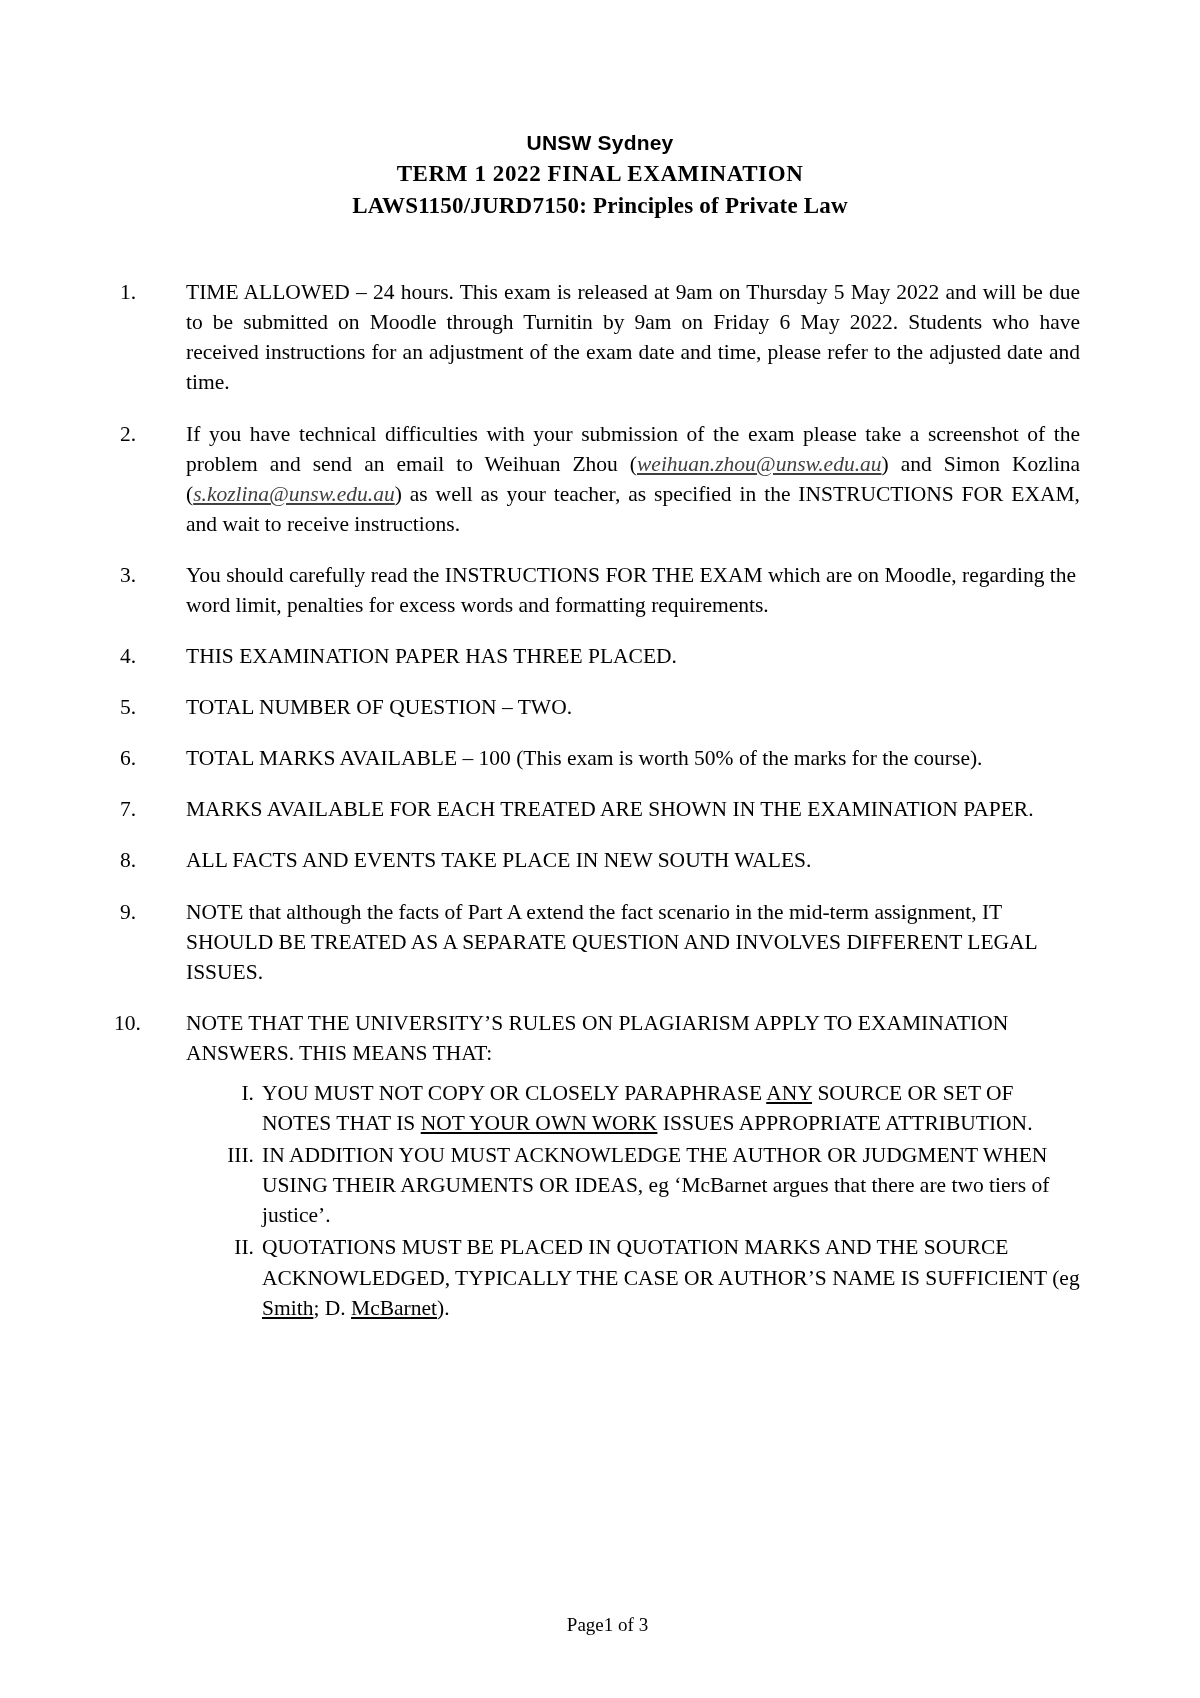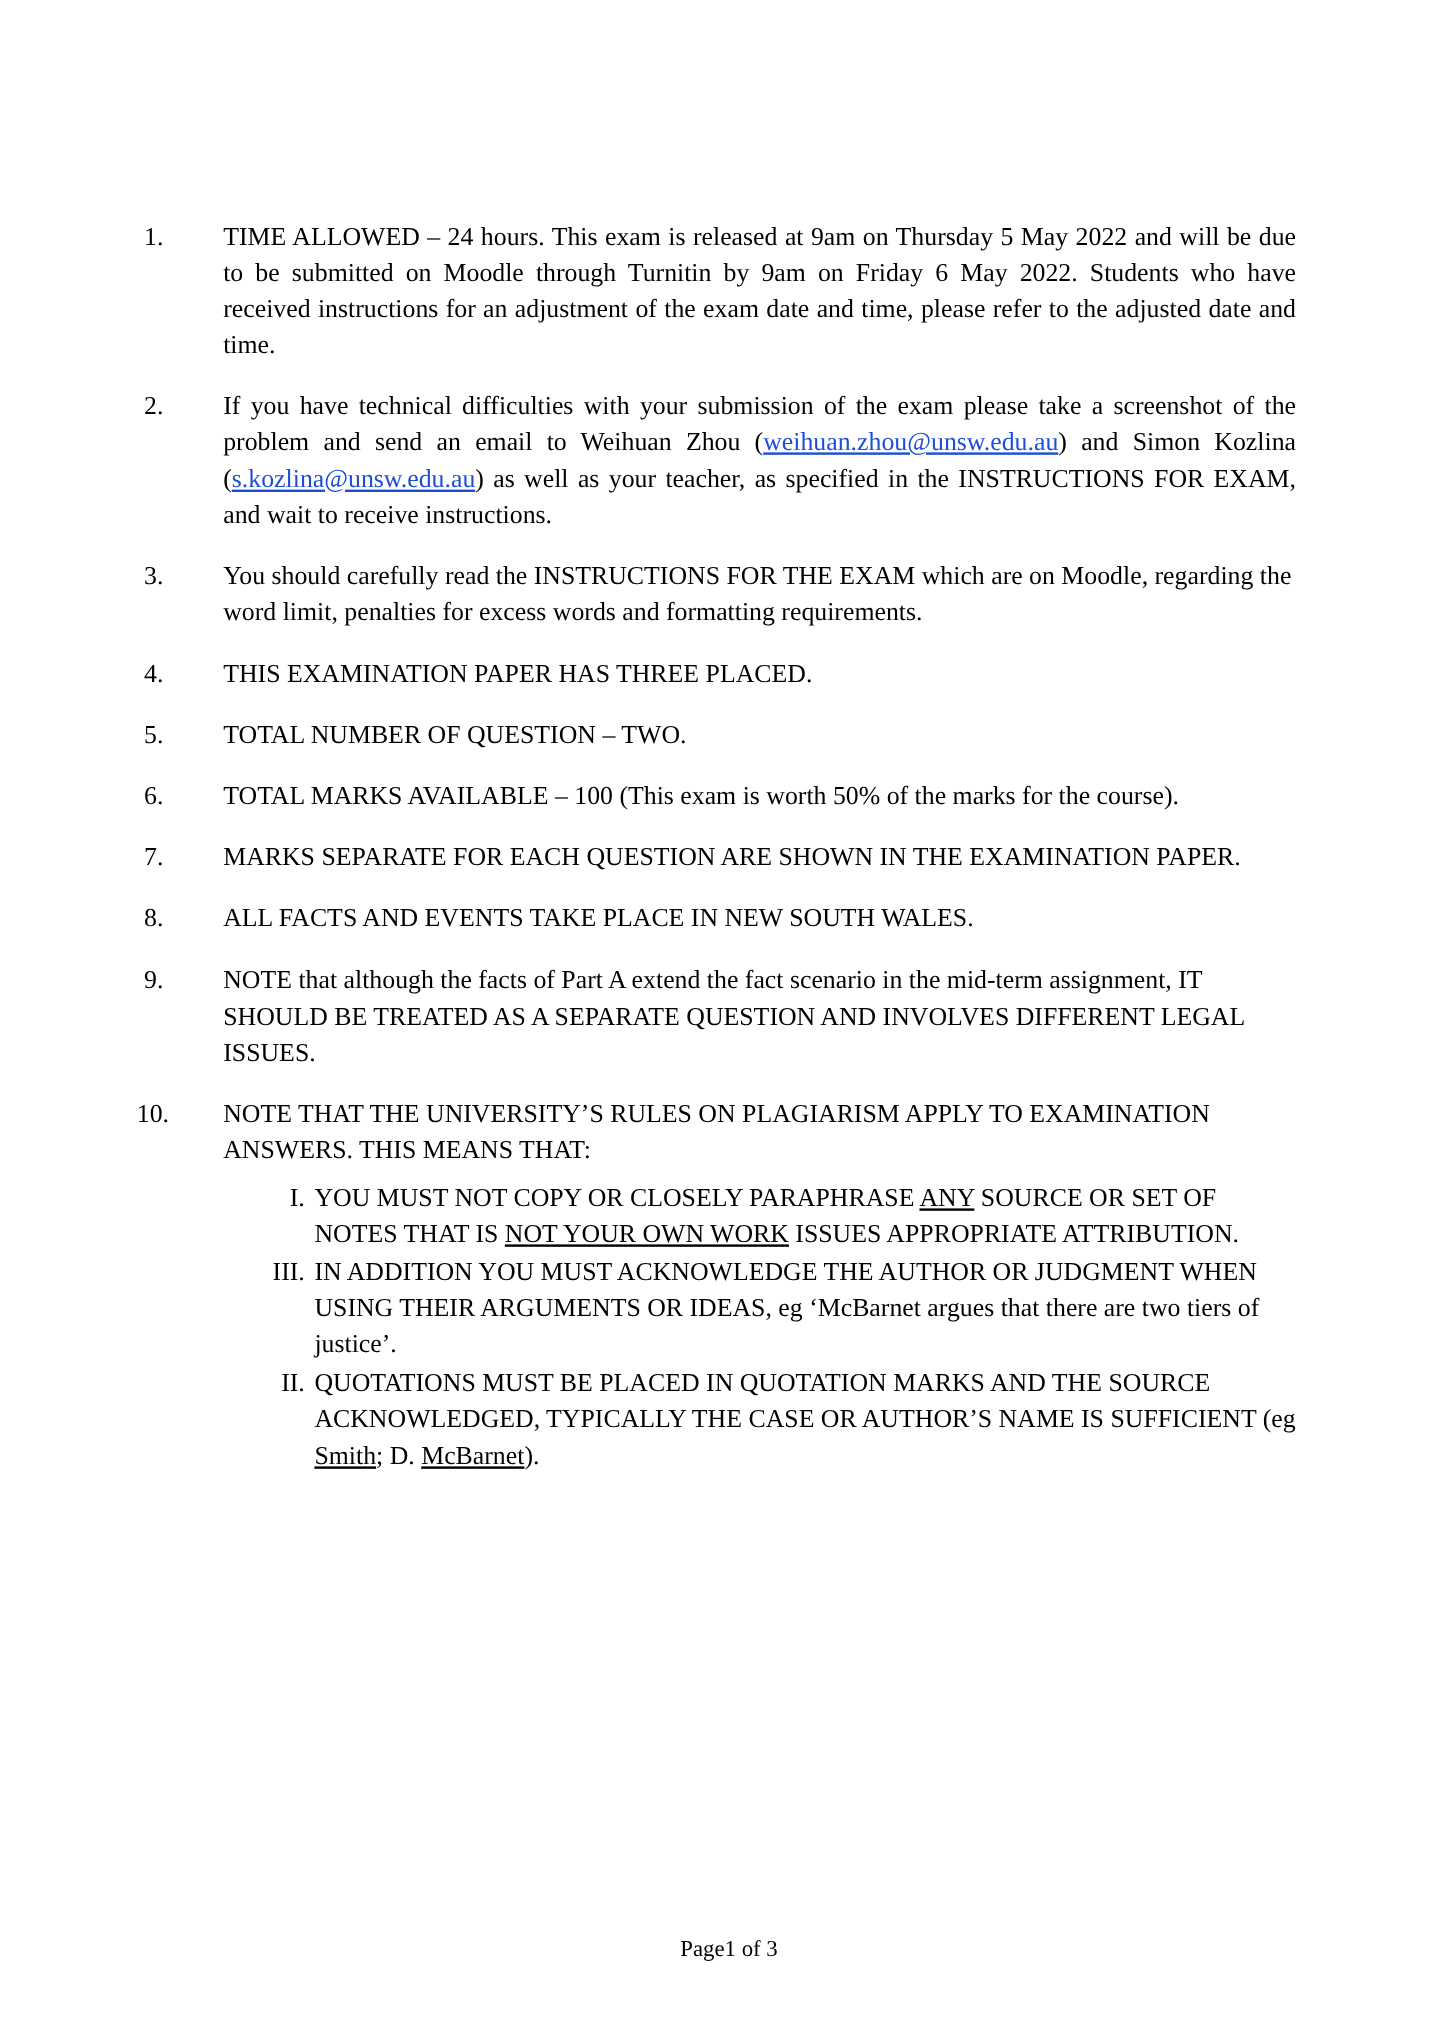--- a/index.html
+++ b/index.html
@@ -50,22 +50,23 @@
     top: 0;
     width: 48px;
     text-align: left;
   }
   ol.main-list > li.wide-num .num {
     left: -6px;
     width: 54px;
   }
   .justify { text-align: justify; }
   .link {
-    color: #1d4ed8;
+    color: #404040;
     text-decoration: underline;
+    font-style: italic;
   }
   .uline { text-decoration: underline; }
 
   ol.roman-list {
     list-style: none;
     margin: 10px 0 0 0;
     padding: 0;
     font-size: 21.5px;
     line-height: 1.40;
   }
@@ -91,20 +92,25 @@
     text-align: center;
     font-size: 19px;
   }
   .footer .pg { font-weight: normal; }
 </style>
 </head>
 <body>
 
 <div class="page">
 
+  <div class="header">
+    <div class="line1">UNSW Sydney</div>
+    <div class="line2">TERM 1 2022 FINAL EXAMINATION</div>
+    <div class="line3">LAWS1150/JURD7150: Principles of Private Law</div>
+  </div>
 
   <div class="spacer-after-header"></div>
 
   <ol class="main-list" id="instructions-list">
       <li>
         <span class="num">1.</span>
         <div class="justify"><span>TIME ALLOWED – 24 hours. This exam is released at 9am on Thursday 5 May 2022 and will be due to be submitted on Moodle through Turnitin by 9am on Friday 6 May 2022. Students who have received instructions for an adjustment of the exam date and time, please refer to the adjusted date and time.</span></div>
       </li>
       <li>
         <span class="num">2.</span>
@@ -121,21 +127,21 @@
       <li>
         <span class="num">5.</span>
         <div><span>TOTAL NUMBER OF QUESTION – TWO.</span></div>
       </li>
       <li>
         <span class="num">6.</span>
         <div><span>TOTAL MARKS AVAILABLE – 100 (This exam is worth 50% of the marks for the course).</span></div>
       </li>
       <li>
         <span class="num">7.</span>
-        <div><span>MARKS SEPARATE FOR EACH QUESTION ARE SHOWN IN THE EXAMINATION PAPER.</span></div>
+        <div><span>MARKS AVAILABLE FOR EACH TREATED ARE SHOWN IN THE EXAMINATION PAPER.</span></div>
       </li>
       <li>
         <span class="num">8.</span>
         <div><span>ALL FACTS AND EVENTS TAKE PLACE IN NEW SOUTH WALES.</span></div>
       </li>
       <li>
         <span class="num">9.</span>
         <div><span>NOTE that although the facts of Part A extend the fact scenario in the mid-term assignment, IT SHOULD BE TREATED AS A SEPARATE QUESTION AND INVOLVES DIFFERENT LEGAL ISSUES.</span></div>
       </li>
       <li class="wide-num">

